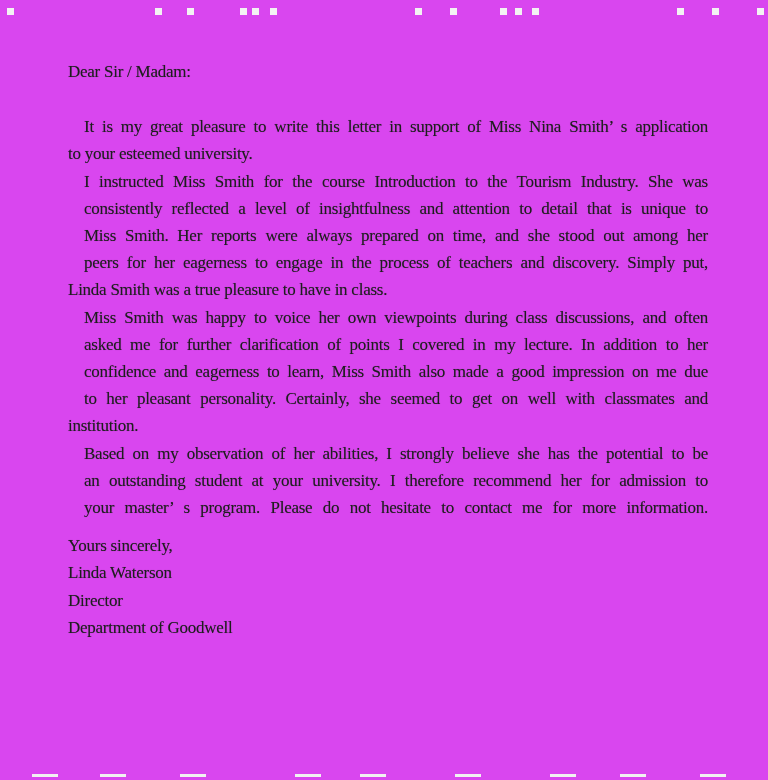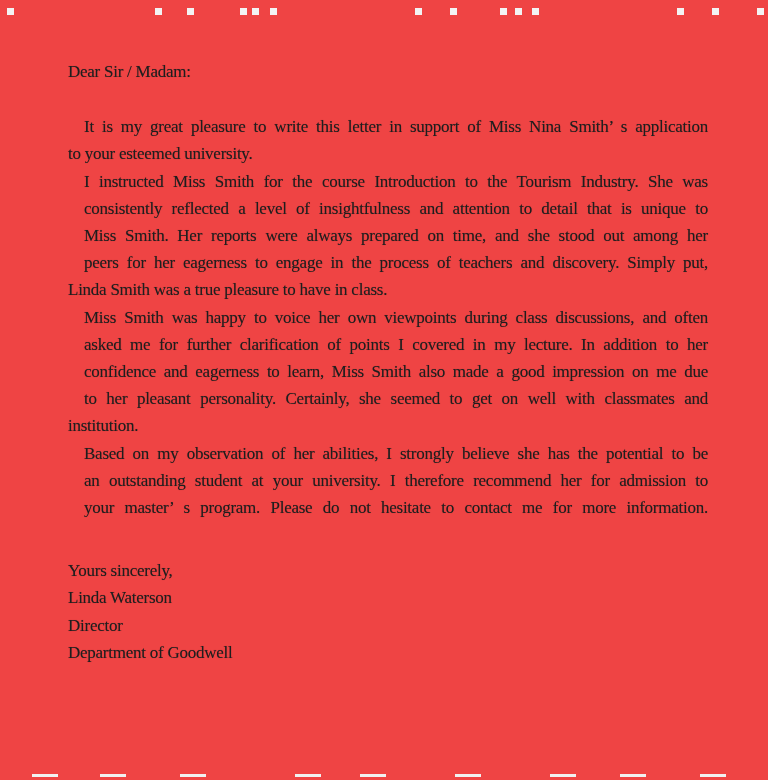--- a/index.html
+++ b/index.html
@@ -4,21 +4,21 @@
 <style>
   html, body {
     margin: 0;
     padding: 0;
     background: #ffffff;
   }
   .page {
     position: relative;
     width: 768px;
     height: 780px;
-    background: #ef4444;
+    background: #d946ef;
     overflow: hidden;
     font-family: "Liberation Serif", "DejaVu Serif", serif;
   }
   .letter {
     position: absolute;
     left: 68px;
     top: 58px;
     width: 640px;
     color: #1e1e1e;
     font-size: 17px;
@@ -26,21 +26,21 @@
     letter-spacing: -0.25px;
     text-shadow: 0 0 0.7px rgba(30,30,30,0.45);
   }
   .line { min-height: 27.2px; }
   .j {
     text-align: justify;
     text-align-last: justify;
     margin-left: 16px;
   }
   .salutation { margin-bottom: 28px; }
-  .sig-block { margin-top: 36px; }
+  .sig-block { margin-top: 11px; }
   .artifact { position: absolute; background: #f3f3f3; }
   .a-top { top: 8px; width: 7px; height: 7px; }
   .a-bot { top: 774px; height: 3px; width: 26px; background: #f1f1f1; }
 </style>
 </head>
 <body>
 
 <div class="page">
 
   <div class="artifact a-top" style="left:7px"></div>

